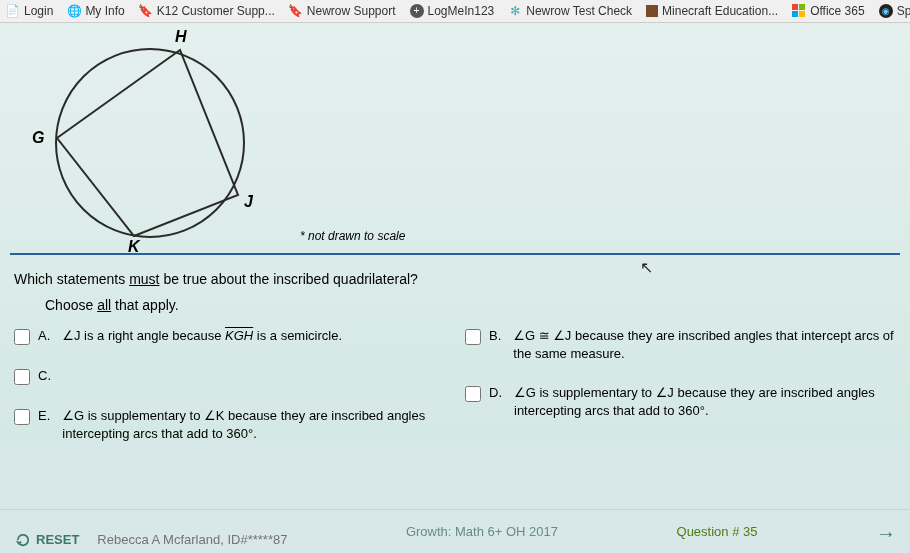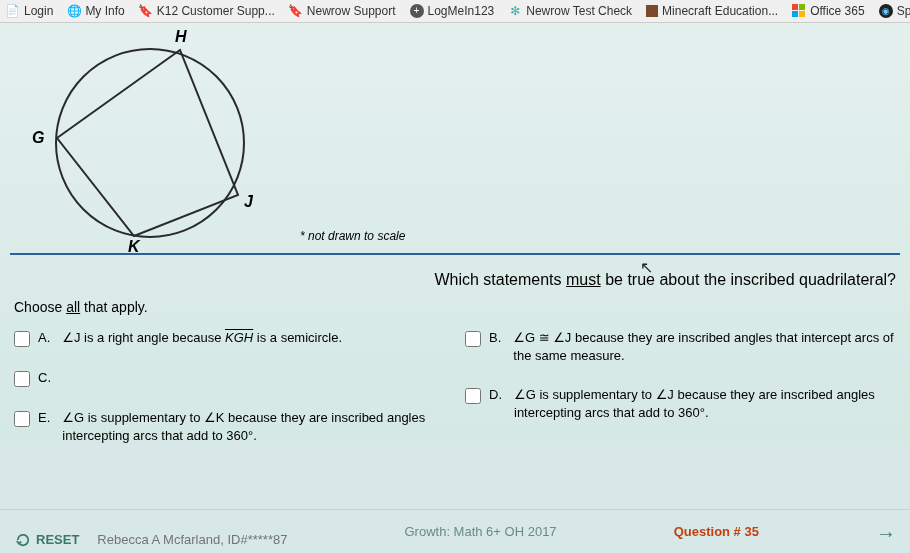--- a/index.html
+++ b/index.html
@@ -10,33 +10,33 @@
 .content { background: linear-gradient(180deg, #e4f0ee 0%, #d4e8e4 100%); padding: 0 10px; }
 .diagram-row { display: flex; align-items: flex-end; }
 .diagram-area { width: 260px; height: 230px; position: relative; }
 .circle { position: absolute; left: 45px; top: 25px; width: 190px; height: 190px; border: 2px solid #2a2a2a; border-radius: 50%; }
 .g-lbl { position: absolute; left: 22px; top: 106px; font-weight: bold; font-style: italic; font-size: 16px; }
 .h-lbl { position: absolute; left: 165px; top: 5px; font-weight: bold; font-style: italic; font-size: 16px; }
 .j-lbl { position: absolute; left: 234px; top: 170px; font-weight: bold; font-style: italic; font-size: 16px; }
 .k-lbl { position: absolute; left: 118px; top: 215px; font-weight: bold; font-style: italic; font-size: 16px; }
 .note { font-size: 12px; font-style: italic; margin-left: 30px; padding-bottom: 10px; }
 .divider { border-bottom: 2px solid #2b5fa0; margin-bottom: 10px; }
-.question-text { font-size: 16px; padding: 6px 4px 10px; text-align: right; }
+.question-text { font-size: 14px; padding: 6px 4px 10px; }
 .underline { text-decoration: underline; }
-.choose-text { font-size: 14px; padding: 0 4px 14px; font-weight: bold; }
+.choose-text { font-size: 14px; padding: 0 4px 14px; font-weight: bold; margin-left: 31px; }
 .answers { display: flex; gap: 20px; padding: 0 4px; }
 .col { flex: 1; display: flex; flex-direction: column; gap: 22px; }
 .option { display: flex; align-items: flex-start; gap: 8px; font-size: 13px; line-height: 1.35; }
 .option input { margin-top: 2px; width: 16px; height: 16px; }
 .opt-letter { margin-right: 4px; }
 .opt-text { flex: 1; }
 .arc-over { text-decoration: overline; font-style: italic; }
 .footer { position: absolute; bottom: 0; left: 0; right: 0; display: flex; justify-content: space-between; align-items: center; padding: 6px 14px; font-size: 13px; color: #466; border-top: 1px solid rgba(0,0,0,0.08); }
 .footer .left { display: flex; gap: 18px; align-items: center; margin-top: 16px; }
-.footer .qnum { font-weight: bold; color: #c2410c; }
+.footer .qnum { font-weight: normal; color: #4d7c0f; }
 .reset-icn { width: 18px; height: 14px; }
 .arrow-next { font-size: 20px; color: #338066; cursor: pointer; }
 .cursor-icon { position: absolute; left: 640px; top: 258px; font-size: 16px; color: #222; pointer-events: none; }
 </style>
 </head>
 <body>
 
 <div class="bookmarks-bar">
   <div class="bm">
       <span class="bm-icon">📄</span>

